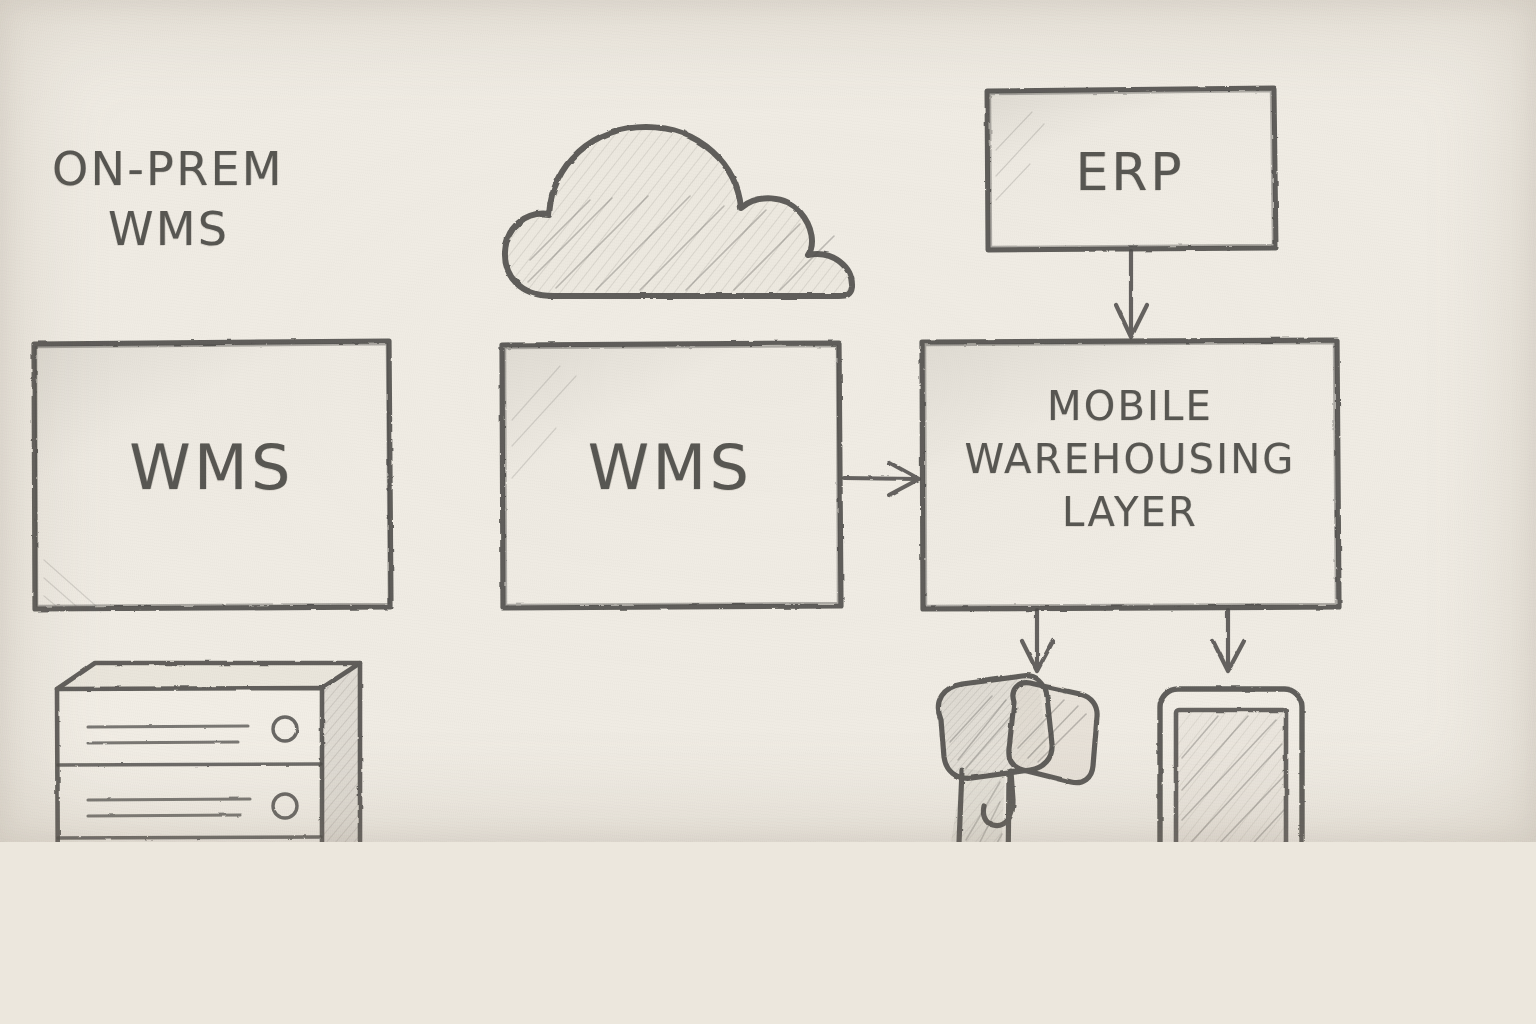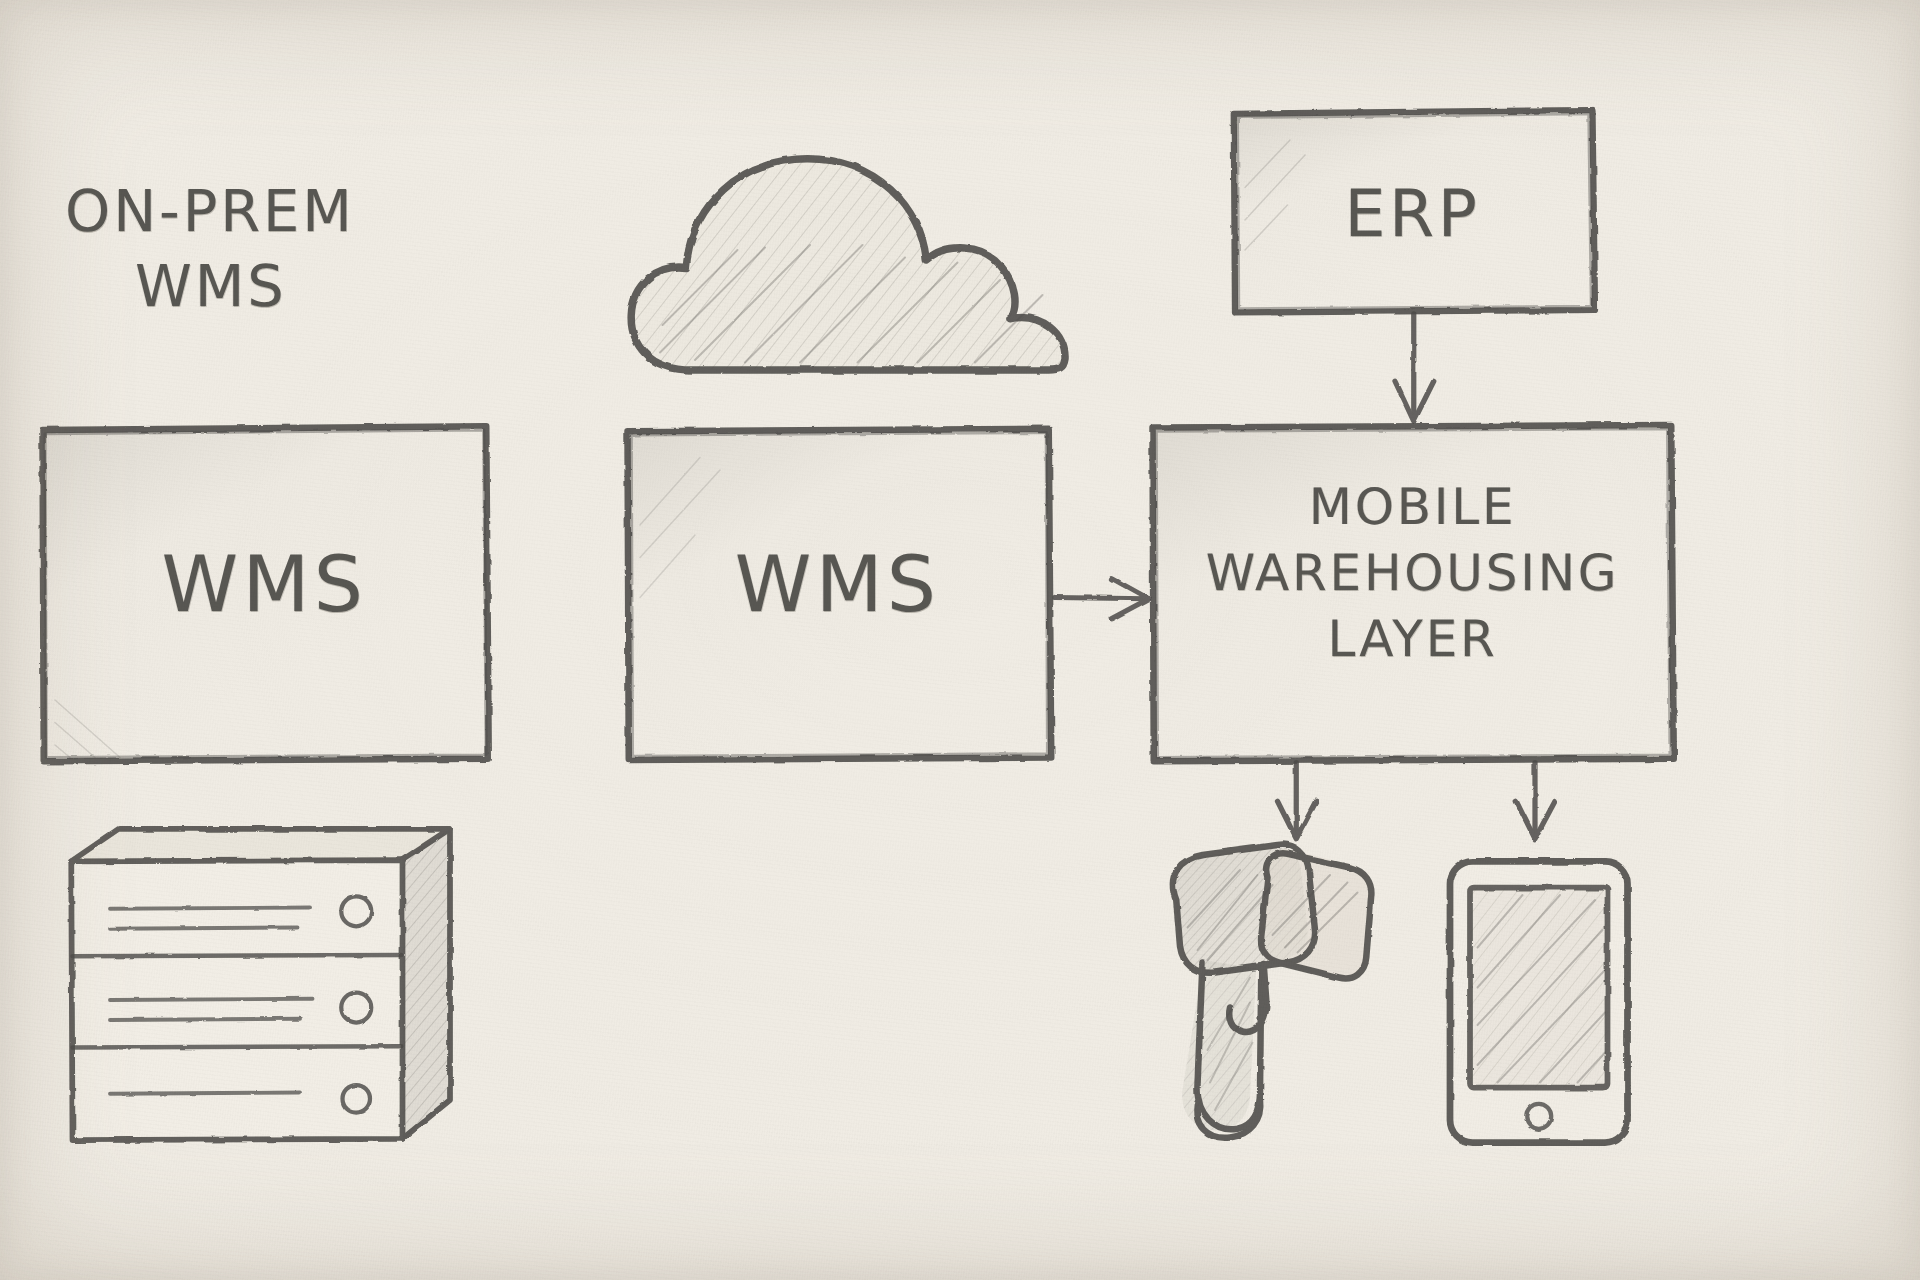--- a/index.html
+++ b/index.html
@@ -4,21 +4,21 @@
 <title>WMS Architecture Sketch</title>
 <style>
   html, body {
     margin: 0;
     padding: 0;
     background: #ece7dd;
   }
   #canvas {
     position: relative;
     width: 1536px;
-    height: 1024px;
+    height: 842px;
     overflow: hidden;
     background: #f0ece4;
     font-family: "DejaVu Sans", sans-serif;
   }
   
   #paper-grain {
     position: absolute;
     inset: 0;
     pointer-events: none;
     background:

